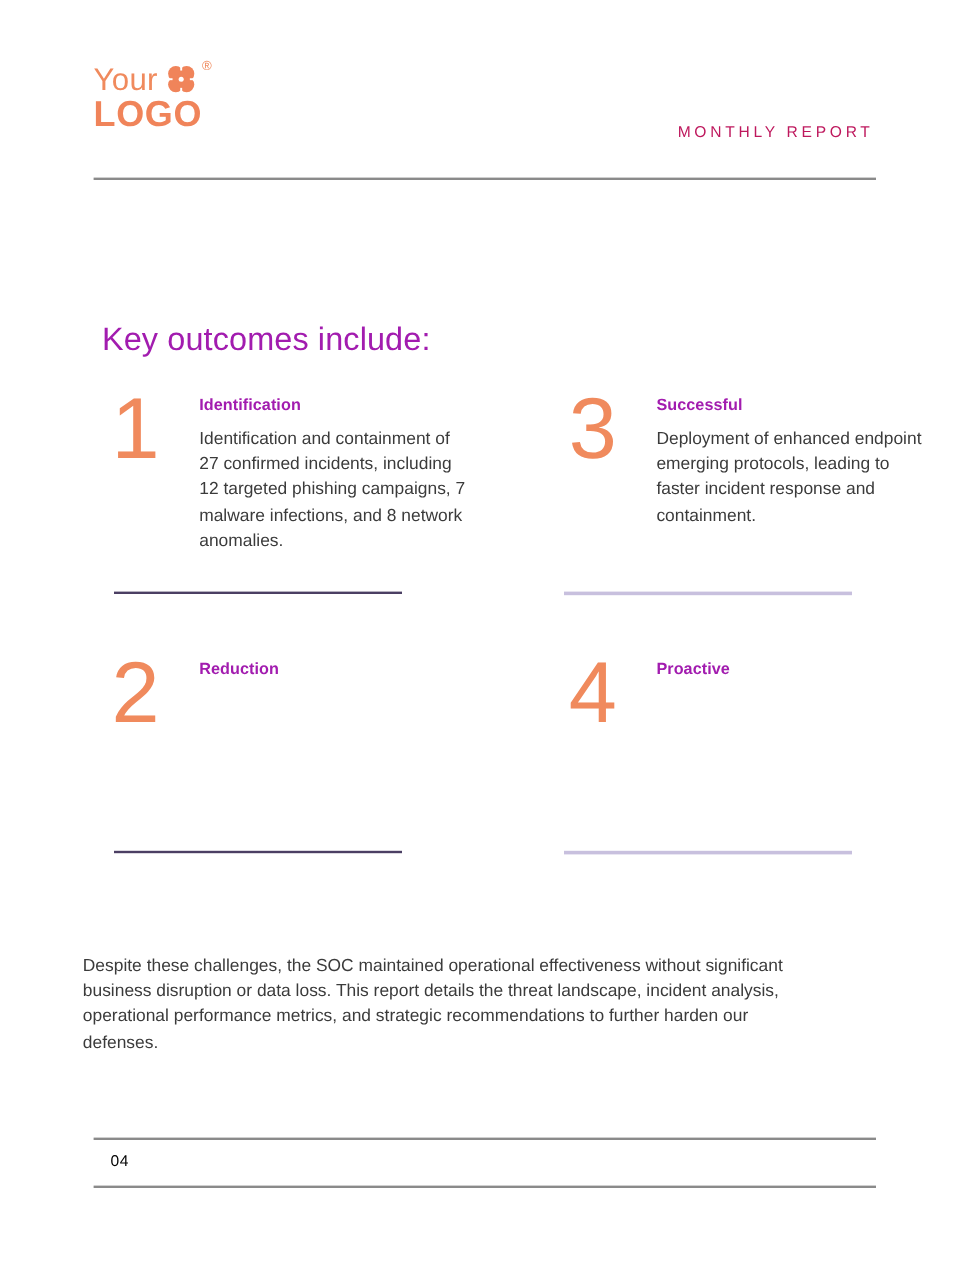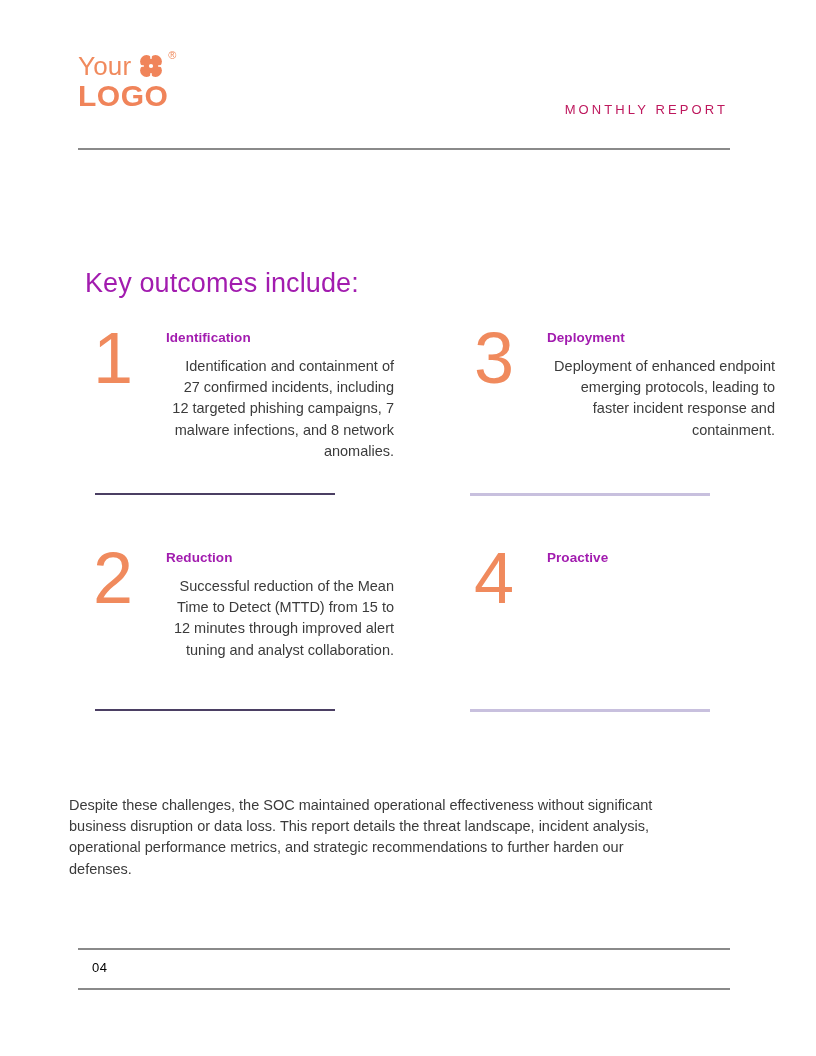--- a/index.html
+++ b/index.html
@@ -145,21 +145,20 @@
     margin: 0 0 11px 0;
     letter-spacing: 0.05px;
   }
 
   .outcome-text {
     font-size: 14.5px;
     line-height: 21.2px;
     color: #3b3b3b;
     margin: 0;
     width: 228px;
-    text-align: right;
   }
 
   .outcome-divider {
     position: absolute;
   }
   .divider-dark {
     height: 1.5px;
     background: #4b3f63;
     width: 240px;
   }
@@ -259,30 +258,29 @@
       <div class="outcome-num">1</div>
       <div class="outcome-body">
         <h2 class="outcome-heading">Identification</h2>
         <p class="outcome-text">Identification and containment of 27 confirmed incidents, including 12 targeted phishing campaigns, 7 malware infections, and 8 network anomalies.</p>
       </div>
     </div>
 
     <div class="outcome outcome-col-right outcome-row-top">
       <div class="outcome-num">3</div>
       <div class="outcome-body">
-        <h2 class="outcome-heading">Deployment</h2>
+        <h2 class="outcome-heading">Successful</h2>
         <p class="outcome-text">Deployment of enhanced endpoint emerging protocols, leading to faster incident response and containment.</p>
       </div>
     </div>
 
     <div class="outcome outcome-col-left outcome-row-bottom">
       <div class="outcome-num">2</div>
       <div class="outcome-body">
         <h2 class="outcome-heading">Reduction</h2>
-        <p class="outcome-text">Successful reduction of the Mean Time to Detect (MTTD) from 15 to 12 minutes through improved alert tuning and analyst collaboration.</p>
       </div>
     </div>
 
     <div class="outcome outcome-col-right outcome-row-bottom">
       <div class="outcome-num">4</div>
       <div class="outcome-body">
         <h2 class="outcome-heading">Proactive</h2>
       </div>
     </div>
 

